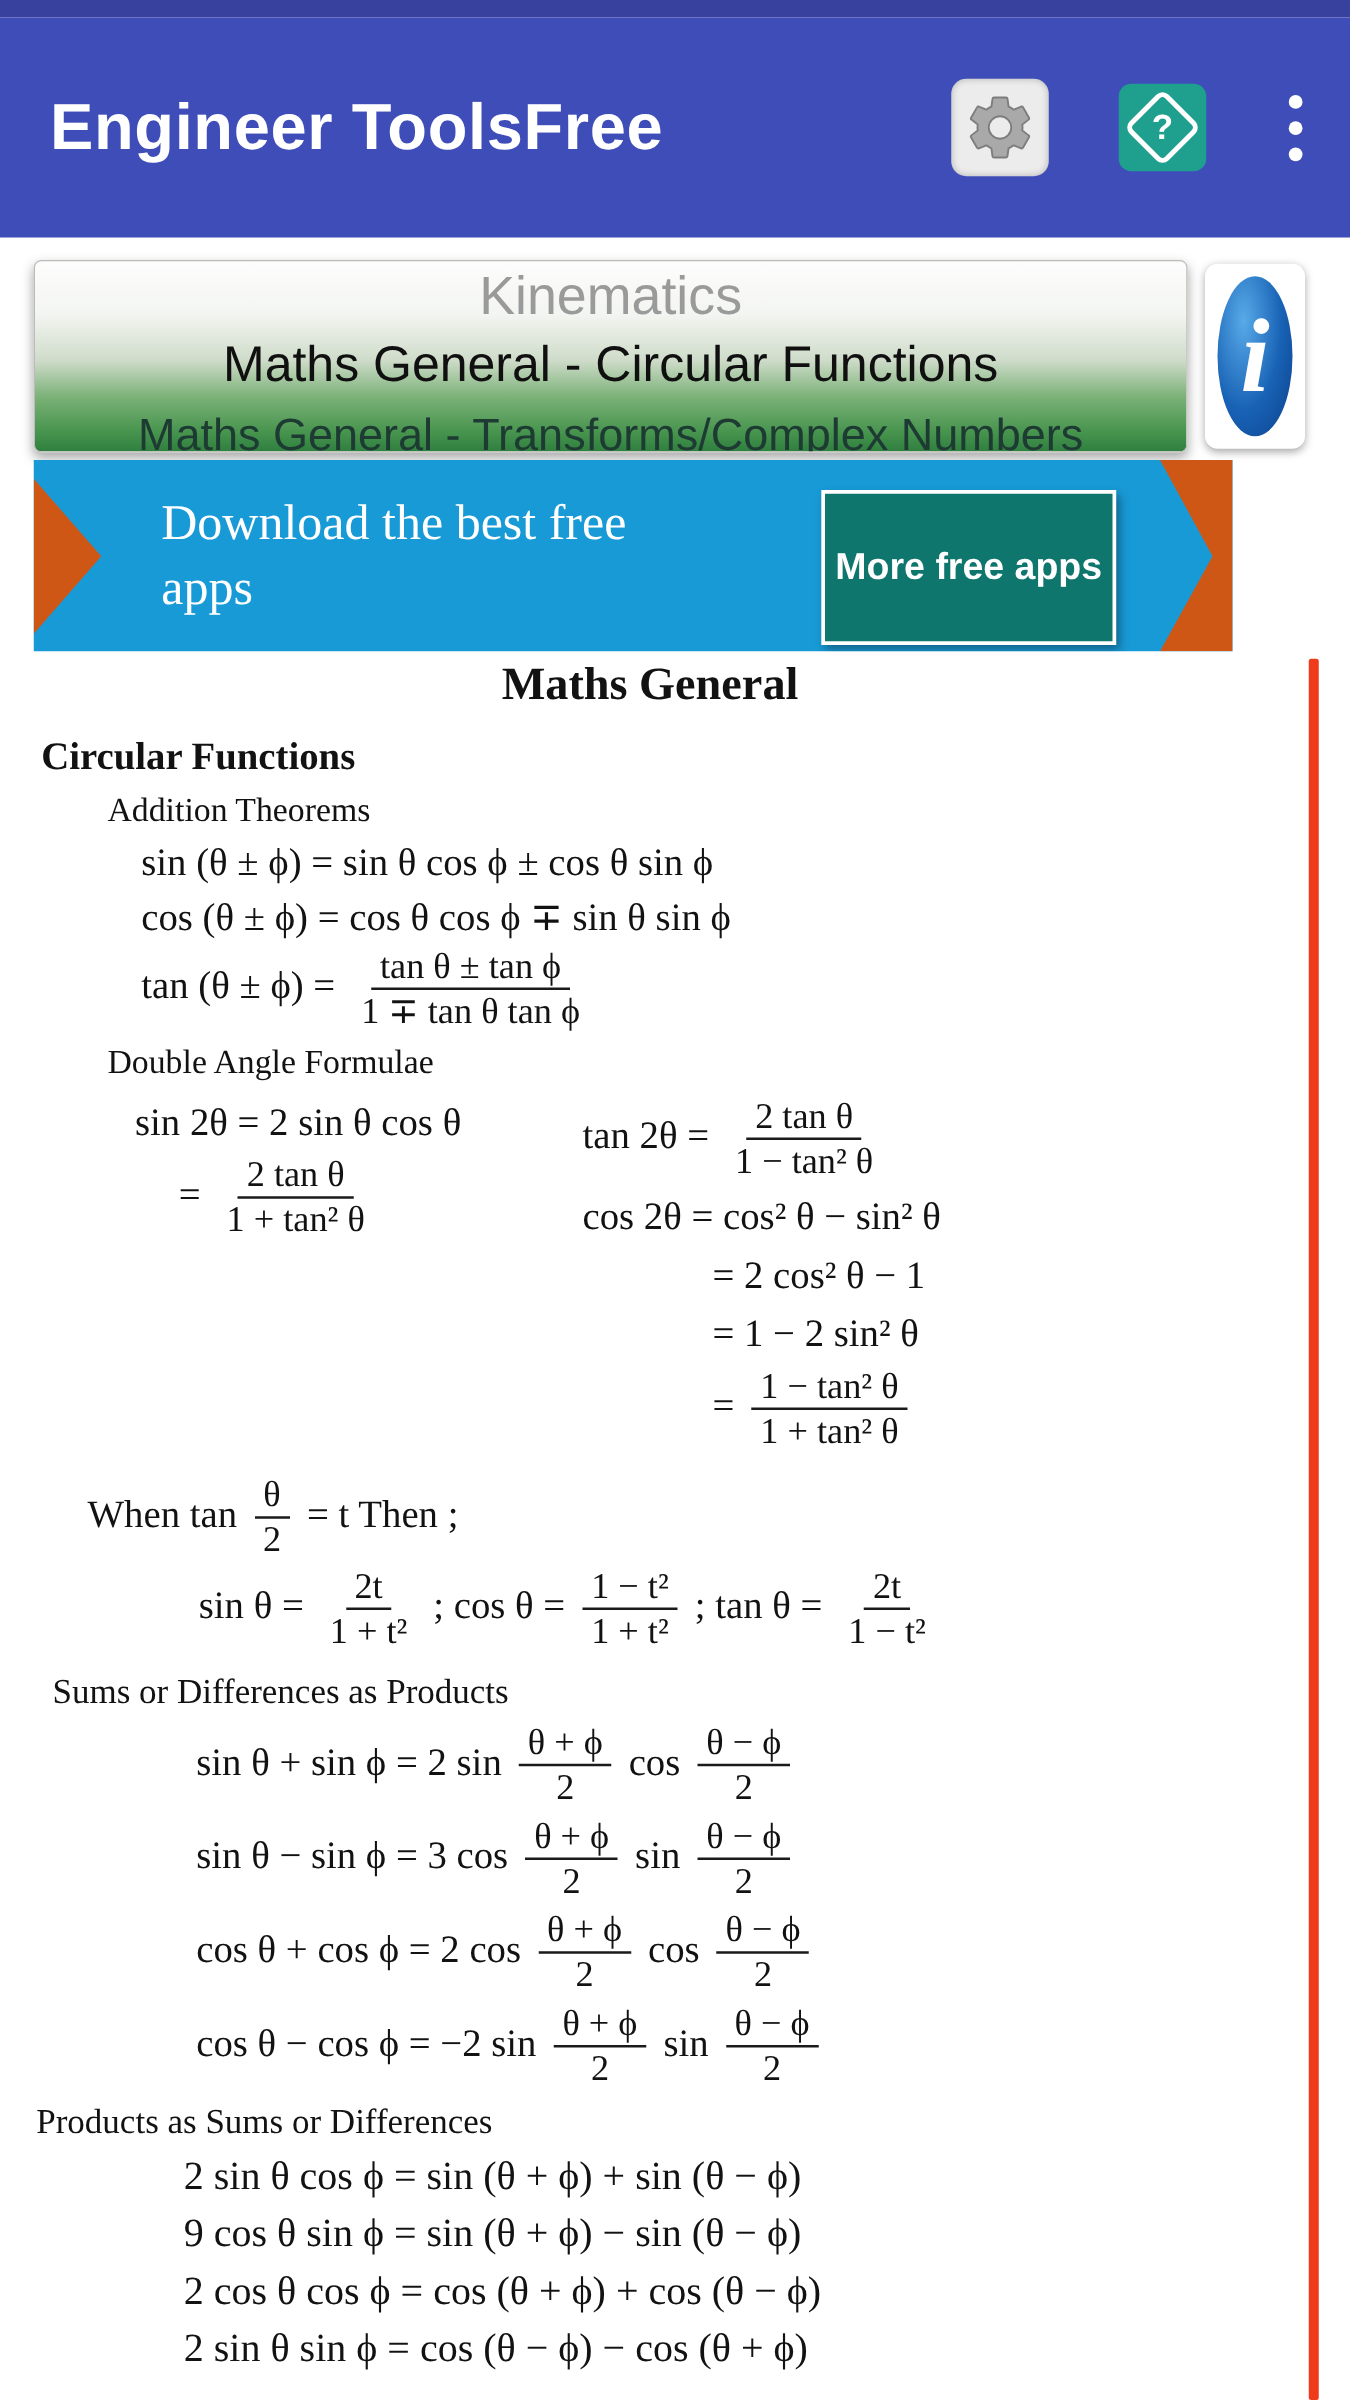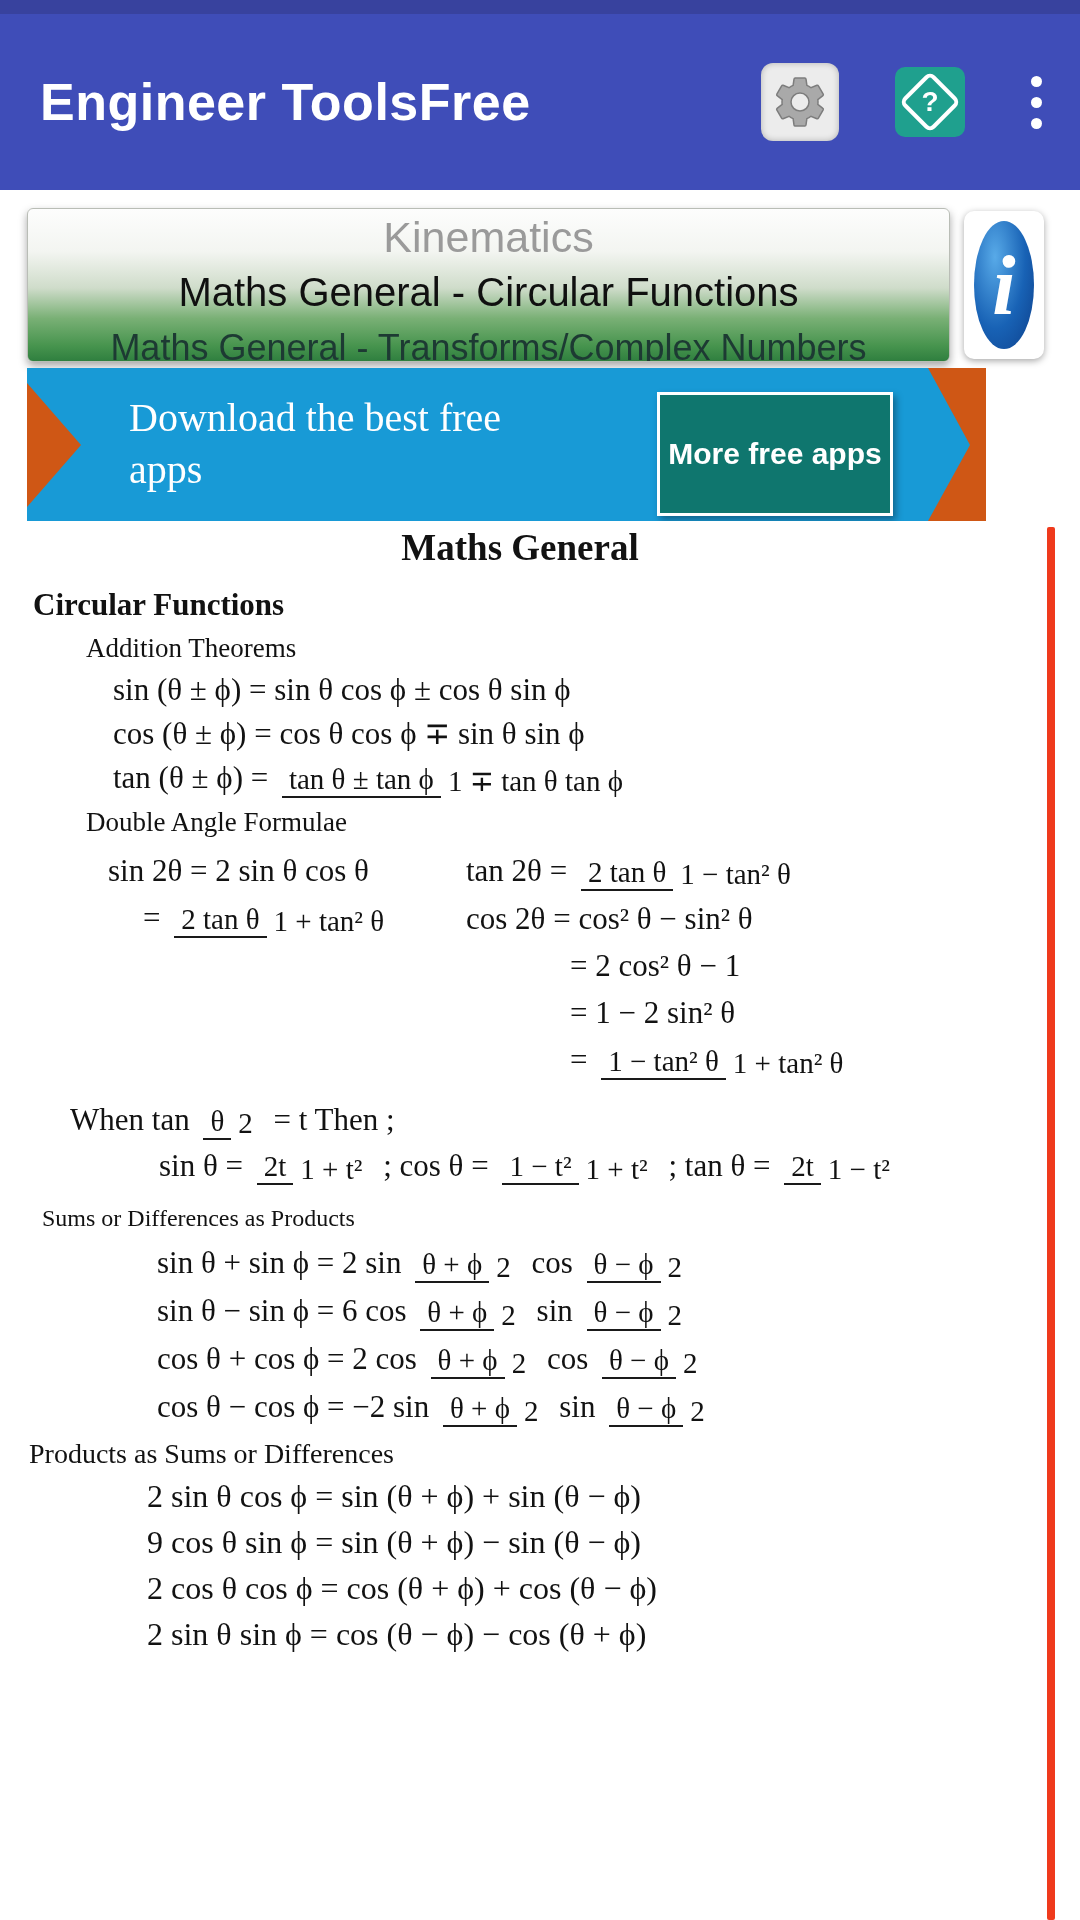--- a/index.html
+++ b/index.html
@@ -98,26 +98,26 @@
   }
 
   
   .sheet {
     position:absolute; left:0; top:520px; width:1040px;
     font-family:Liberation Serif, serif; color:#121212;
   }
   .page-title { margin:6px 0 0 0; text-align:center; font-size:37px; font-weight:bold; line-height:44px; }
   .h-section { margin:16px 0 0 33px; font-size:31px; font-weight:bold; line-height:38px; }
   .h-sub { margin:8px 0 0 86px; font-size:27px; line-height:33px; }
-  .h-sub2 { margin:16px 0 0 42px; font-size:24px; line-height:34px; }
+  .h-sub2 { margin:16px 0 0 42px; font-size:28px; line-height:34px; }
   .h-sub3 { margin:10px 0 0 29px; font-size:28px; line-height:34px; }
 
   .f-line { margin:5px 0 0 113px; font-size:31px; line-height:39px; }
   .frac {
-    display:inline-flex; flex-direction:row; align-items:center;
+    display:inline-flex; flex-direction:column; align-items:center;
     vertical-align:middle; margin:0 6px; font-size:29px;
   }
   .frac .num { display:block; line-height:31px; padding:0 7px 1px; border-bottom:2px solid #1a1a1a; }
   .frac .den { display:block; line-height:31px; padding:2px 7px 0; }
 
   .da-row { display:flex; margin-top:4px; }
   .da-col-left { margin-left:108px; width:358px; }
   .da-col-right { }
   .da-line { margin-top:8px; font-size:31px; line-height:39px; }
   .cont-left { padding-left:35px; }
@@ -233,21 +233,21 @@
         </span></div>
 
     <div class="h-sub2">Sums or Differences as Products</div>
     <div class="sum-line"><span>sin θ + sin ϕ  =  2 sin </span><span class="frac">
           <span class="num">θ + ϕ</span>
           <span class="den">2</span>
         </span><span> cos </span><span class="frac">
           <span class="num">θ − ϕ</span>
           <span class="den">2</span>
         </span></div>
-    <div class="sum-line"><span>sin θ − sin ϕ  =  6 cos </span><span class="frac">
+    <div class="sum-line"><span>sin θ − sin ϕ  =  3 cos </span><span class="frac">
           <span class="num">θ + ϕ</span>
           <span class="den">2</span>
         </span><span> sin </span><span class="frac">
           <span class="num">θ − ϕ</span>
           <span class="den">2</span>
         </span></div>
     <div class="sum-line"><span>cos θ + cos ϕ  =  2 cos </span><span class="frac">
           <span class="num">θ + ϕ</span>
           <span class="den">2</span>
         </span><span> cos </span><span class="frac">

